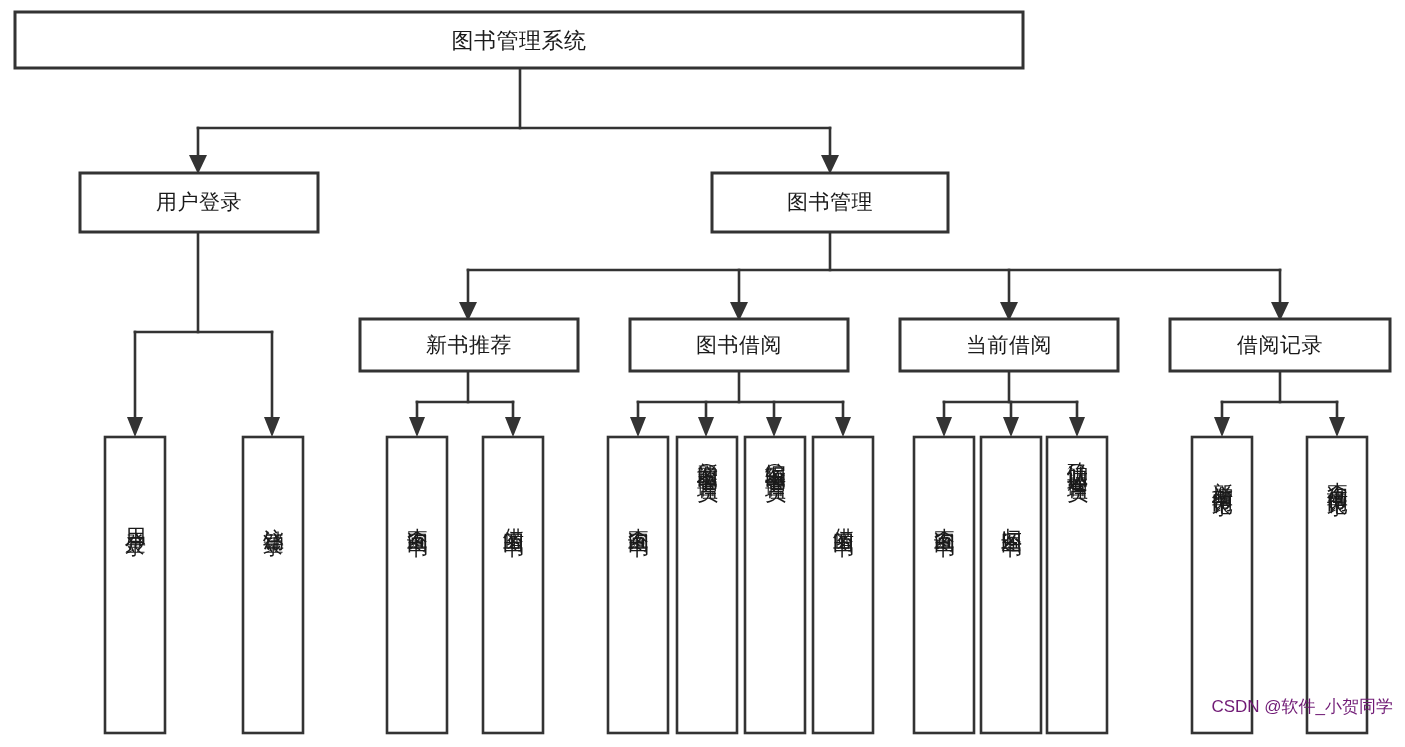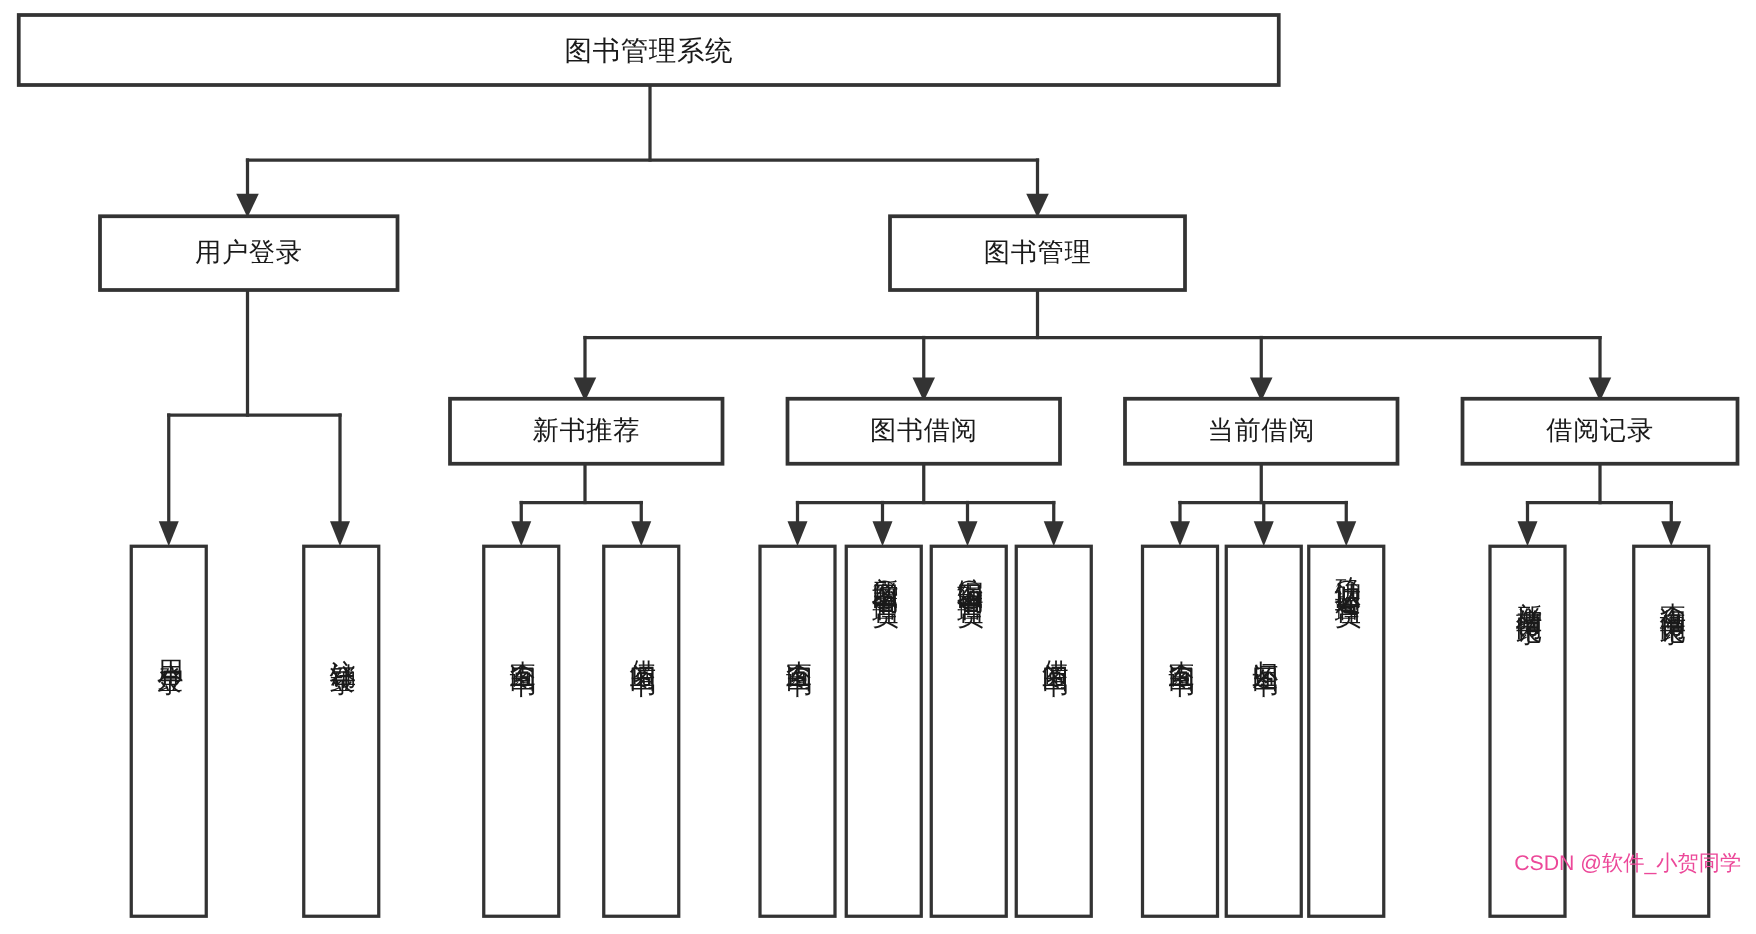--- a/index.html
+++ b/index.html
@@ -76,24 +76,24 @@
     font-family: "Liberation Sans", "DejaVu Sans", sans-serif;
     font-size: 21px;
     line-height: 1.18;
     color: #1a1a1a;
     letter-spacing: 3px;
     white-space: nowrap;
   }
   .watermark {
     position: absolute;
     right: 12px;
-    bottom: 22px;
+    bottom: 6px;
     font-family: "Liberation Sans", "DejaVu Sans", sans-serif;
     font-size: 17px;
-    color: #ec4899;
+    color: #701a75;
     white-space: nowrap;
     user-select: none;
   }
 </style>
 </head>
 <body>
 
 <div id="diagram-root">
 
   <svg class="flow" viewBox="0 0 1405 747">

